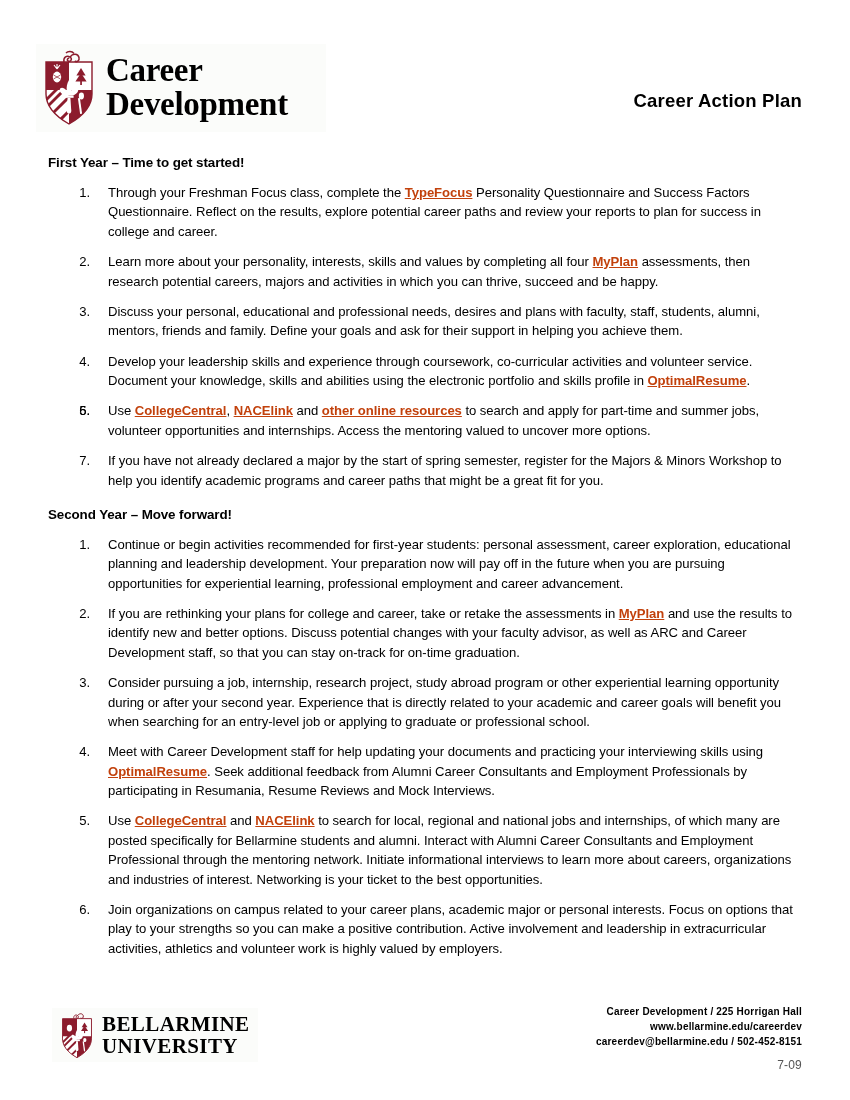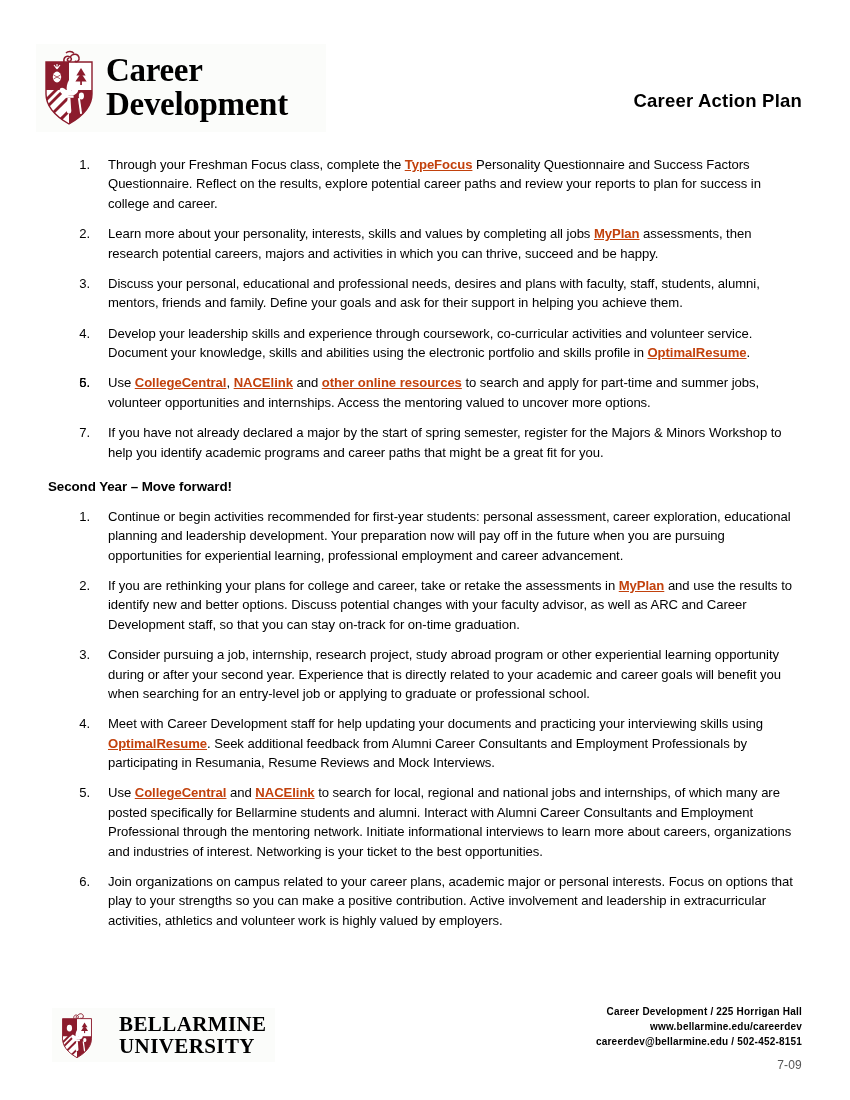--- a/index.html
+++ b/index.html
@@ -121,21 +121,21 @@
     right: 48px;
     bottom: 18px;
     height: 80px;
   }
   .footer-logo {
     position: absolute;
     left: 4px;
     top: 6px;
     display: flex;
     align-items: center;
-    gap: 25px;
+    gap: 8px;
     background: #fbfcfa;
     padding: 3px 8px;
   }
   .crest-sm {
     flex: 0 0 auto;
     width: 34px;
     height: 48px;
     display: block;
   }
   .footer-words {
@@ -233,23 +233,24 @@
         <div class="logo-words">Development</div>
       </div>
     </div>
 
     <div class="doc-title">Career Action Plan</div>
   </div>
 
   <div class="content">
     <div id="sections-root">
         <div class="section">
+          <div class="section-heading">First Year – Time to get started!</div>
           <ol class="steps">
             <li><span class="num">1.</span><span><span>Through your Freshman Focus class, complete the </span><span class="lnk">TypeFocus</span><span> Personality Questionnaire and Success Factors Questionnaire. Reflect on the results, explore potential career paths and review your reports to plan for success in college and career.</span></span></li>
-            <li><span class="num">2.</span><span><span>Learn more about your personality, interests, skills and values by completing all jobs </span><span class="lnk">MyPlan</span><span> assessments, then research potential careers, majors and activities in which you can thrive, succeed and be happy.</span></span></li>
+            <li><span class="num">2.</span><span><span>Learn more about your personality, interests, skills and values by completing all four </span><span class="lnk">MyPlan</span><span> assessments, then research potential careers, majors and activities in which you can thrive, succeed and be happy.</span></span></li>
             <li><span class="num">3.</span><span><span>Discuss your personal, educational and professional needs, desires and plans with faculty, staff, students, alumni, mentors, friends and family. Define your goals and ask for their support in helping you achieve them.</span></span></li>
             <li><span class="num">4.</span><span><span>Develop your leadership skills and experience through coursework, co-curricular activities and volunteer service. Document your knowledge, skills and abilities using the electronic portfolio and skills profile in </span><span class="lnk">OptimalResume</span><span>.</span></span></li>
             <li><span class="num">5.</span></li>
             <li><span class="num">6.</span><span><span>Use </span><span class="lnk">CollegeCentral</span><span>, </span><span class="lnk">NACElink</span><span> and </span><span class="lnk">other online resources</span><span> to search and apply for part-time and summer jobs, volunteer opportunities and internships. Access the mentoring valued to uncover more options.</span></span></li>
             <li><span class="num">7.</span><span><span>If you have not already declared a major by the start of spring semester, register for the Majors &amp; Minors Workshop to help you identify academic programs and career paths that might be a great fit for you.</span></span></li>
           </ol>
         </div>
         <div class="section">
           <div class="section-heading">Second Year – Move forward!</div>
           <ol class="steps">

